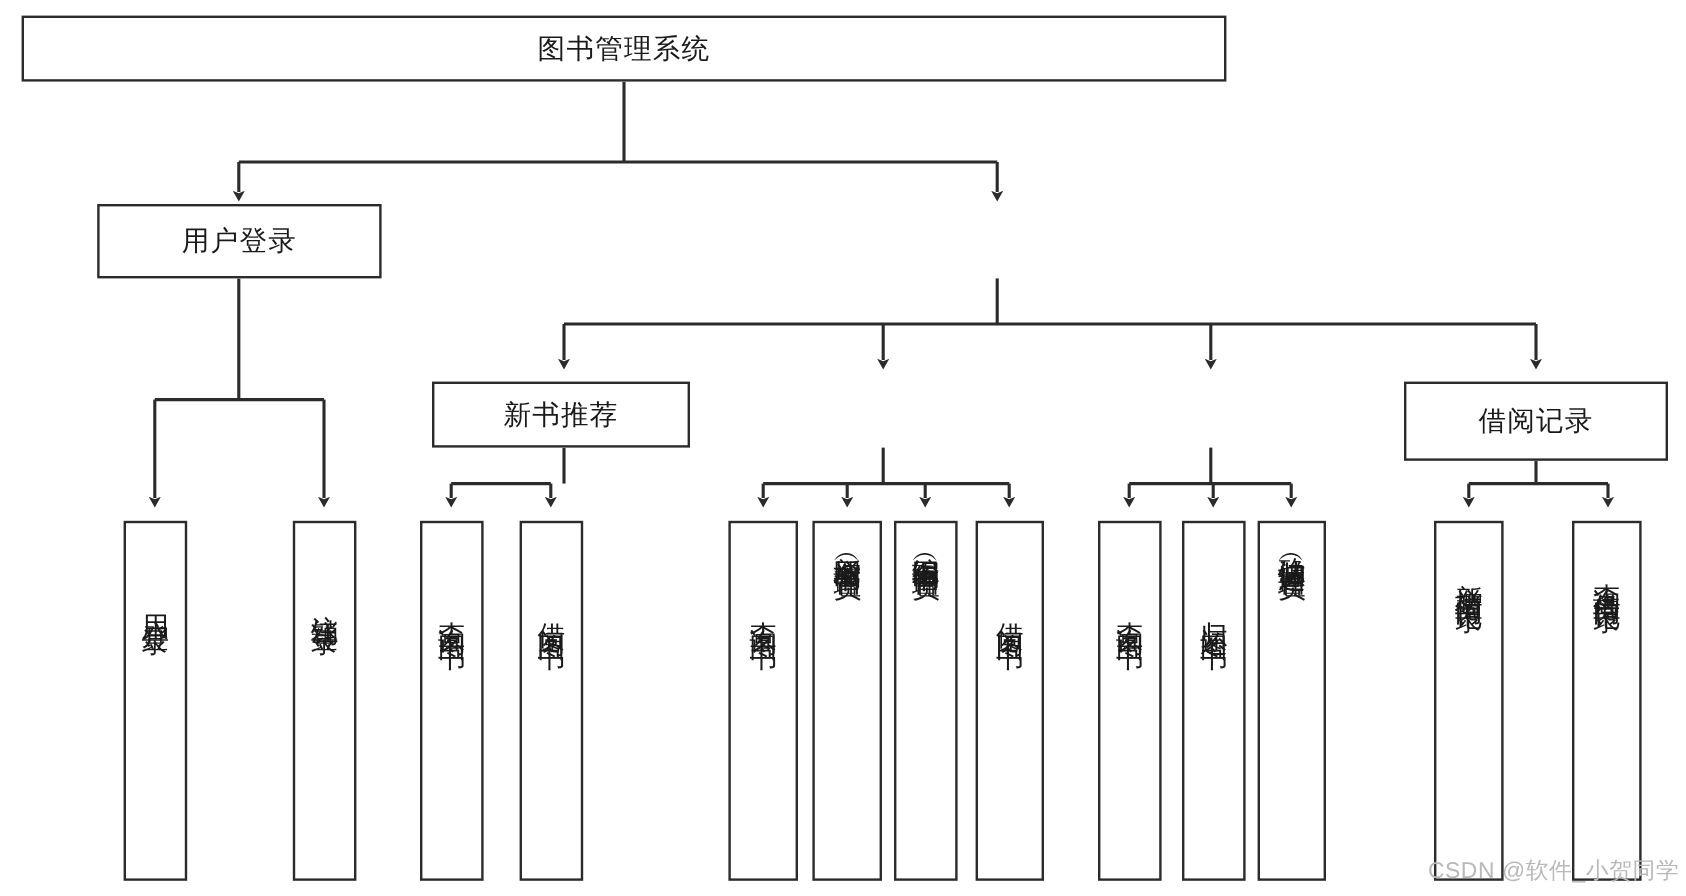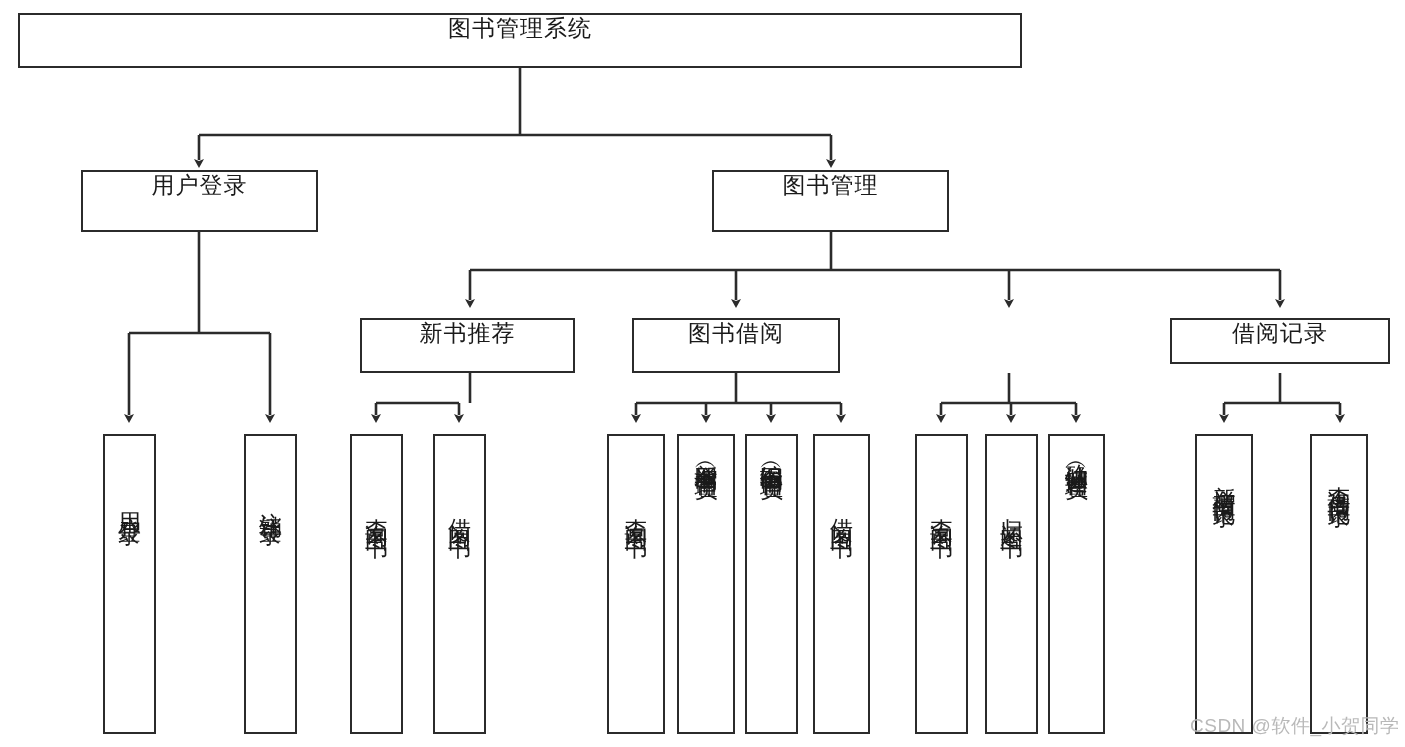--- a/index.html
+++ b/index.html
@@ -25,20 +25,21 @@
     width: 1405px;
     height: 747px;
     pointer-events: none;
   }
   .node {
     position: absolute;
     box-sizing: border-box;
     background: #ffffff;
     border: 2.5px solid #2b2b2b;
     display: flex;
+    align-items: center;
     justify-content: center;
     color: #1a1a1a;
     z-index: 2;
   }
   .node-label {
     display: block;
     text-align: center;
     color: #1a1a1a;
     line-height: 1.18;
   }
@@ -137,31 +138,25 @@
     </g>
   </svg>
 
   <div class="node root horiz" style="left:18px; top:13px; width:1004px; height:55px;">
     <span class="node-label">图书管理系统</span>
   </div>
 
   <div class="node horiz" style="left:81px; top:170px; width:237px; height:62px;">
     <span class="node-label">用户登录</span>
   </div>
-  <div class="node horiz" style="left:712px; top:170px; width:237px; height:62px;">
-    <span class="node-label">图书管理</span>
-  </div>
 
   <div class="node horiz" style="left:360px; top:318px; width:215px; height:55px;">
     <span class="node-label">新书推荐</span>
   </div>
-  <div class="node horiz" style="left:632px; top:318px; width:208px; height:55px;">
-    <span class="node-label">图书借阅</span>
-  </div>
-  <div class="node horiz" style="left:1170px; top:318px; width:220px; height:46px;">
+  <div class="node horiz" style="left:1170px; top:318px; width:220px; height:66px;">
     <span class="node-label">借阅记录</span>
   </div>
 
   <div class="node vert" style="left:103px; top:434px; width:53px; height:300px; padding-top:58px;">
     <span class="node-label">用户登录</span>
   </div>
   <div class="node vert" style="left:244px; top:434px; width:53px; height:300px; padding-top:58px;">
     <span class="node-label">注销登录</span>
   </div>
 

